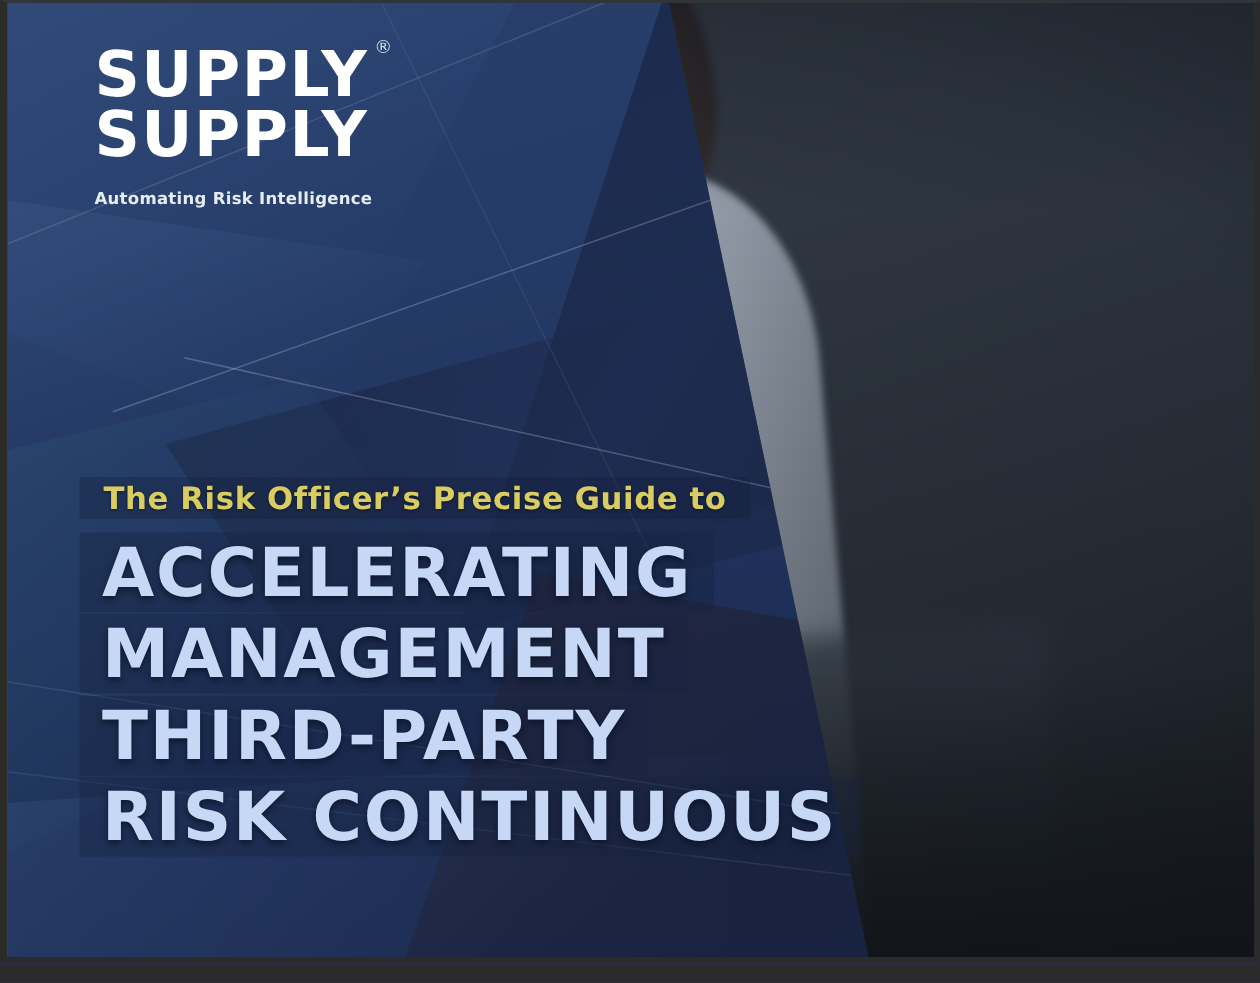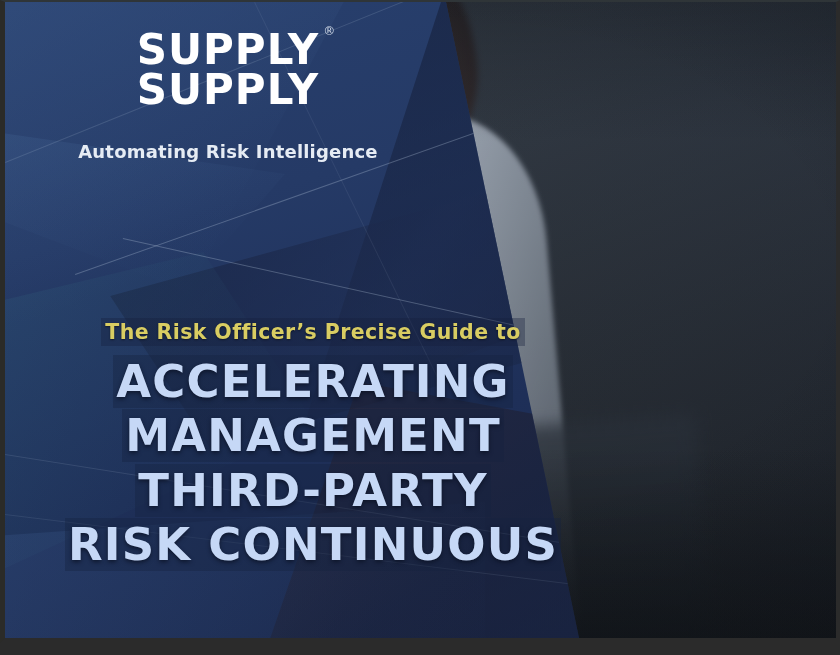--- a/index.html
+++ b/index.html
@@ -9,21 +9,20 @@
   .cover{
     position:relative;
     width:840px;height:643px;
     overflow:hidden;
     background:#6d28d9;
     box-sizing:border-box;
     border-left:5px solid #2b2b28;
     border-right:4px solid #2b2b2b;
     border-top:2px solid #2f3538;
     border-bottom:5px solid #2b2b2b;
-    text-align:center;
   }
 
   
   .photo{
     position:absolute; top:0; right:0; bottom:0; left:0;
     -webkit-clip-path:polygon(437px 0, 840px 0, 840px 655px, 575px 655px);
     clip-path:polygon(437px 0, 840px 0, 840px 655px, 575px 655px);
     background:#2e3338;
     overflow:hidden;
   }
@@ -204,58 +203,58 @@
     line-height:.96;
     font-family:"DejaVu Sans",sans-serif;
   }
   .logo-line{position:relative;display:inline-block;}
   .logo-reg{
     position:absolute; top:-4px; right:-17px;
     font-size:12px; font-weight:400; color:#cfd8e6;
     font-family:"DejaVu Sans",sans-serif;
   }
   .logo-tag{
-    margin-top:29px;
+    margin-top:15px;
     color:#e6ecf4;
-    font-size:18px;
+    font-size:11px;
     font-weight:700;
     line-height:1.32;
     letter-spacing:.2px;
     font-family:"DejaVu Sans",sans-serif;
   }
 
   
   .titleblock{position:absolute; left:48px; top:316px; width:520px;}
   .eyebrow{
     display:inline-block;
     color:#d9cd62;
     font-size:20.5px;
     font-weight:700;
     letter-spacing:.4px;
     font-family:"DejaVu Sans",sans-serif;
     background:rgba(20,30,58,.34);
-    padding:2px 4px;
+    padding:2px 16px;
     margin-bottom:9px;
     text-shadow:0 1px 2px rgba(8,12,24,.6);
   }
   .headline{margin:0;}
   .hl-line{
     display:block;
     color:#c6d8f6;
     font-family:"DejaVu Sans",sans-serif;
     font-weight:700;
     font-size:45px;
     line-height:1.21;
     letter-spacing:1.2px;
     white-space:nowrap;
     text-shadow:0 2px 4px rgba(10,16,34,.75);
   }
   .hl-line > span{
     background:rgba(22,34,64,.38);
-    padding:0 3px;
+    padding:0 15px;
     -webkit-box-decoration-break:clone;
     box-decoration-break:clone;
   }
 </style>
 </head>
 <body>
 
 <div class="cover">
 
   <div class="photo">

